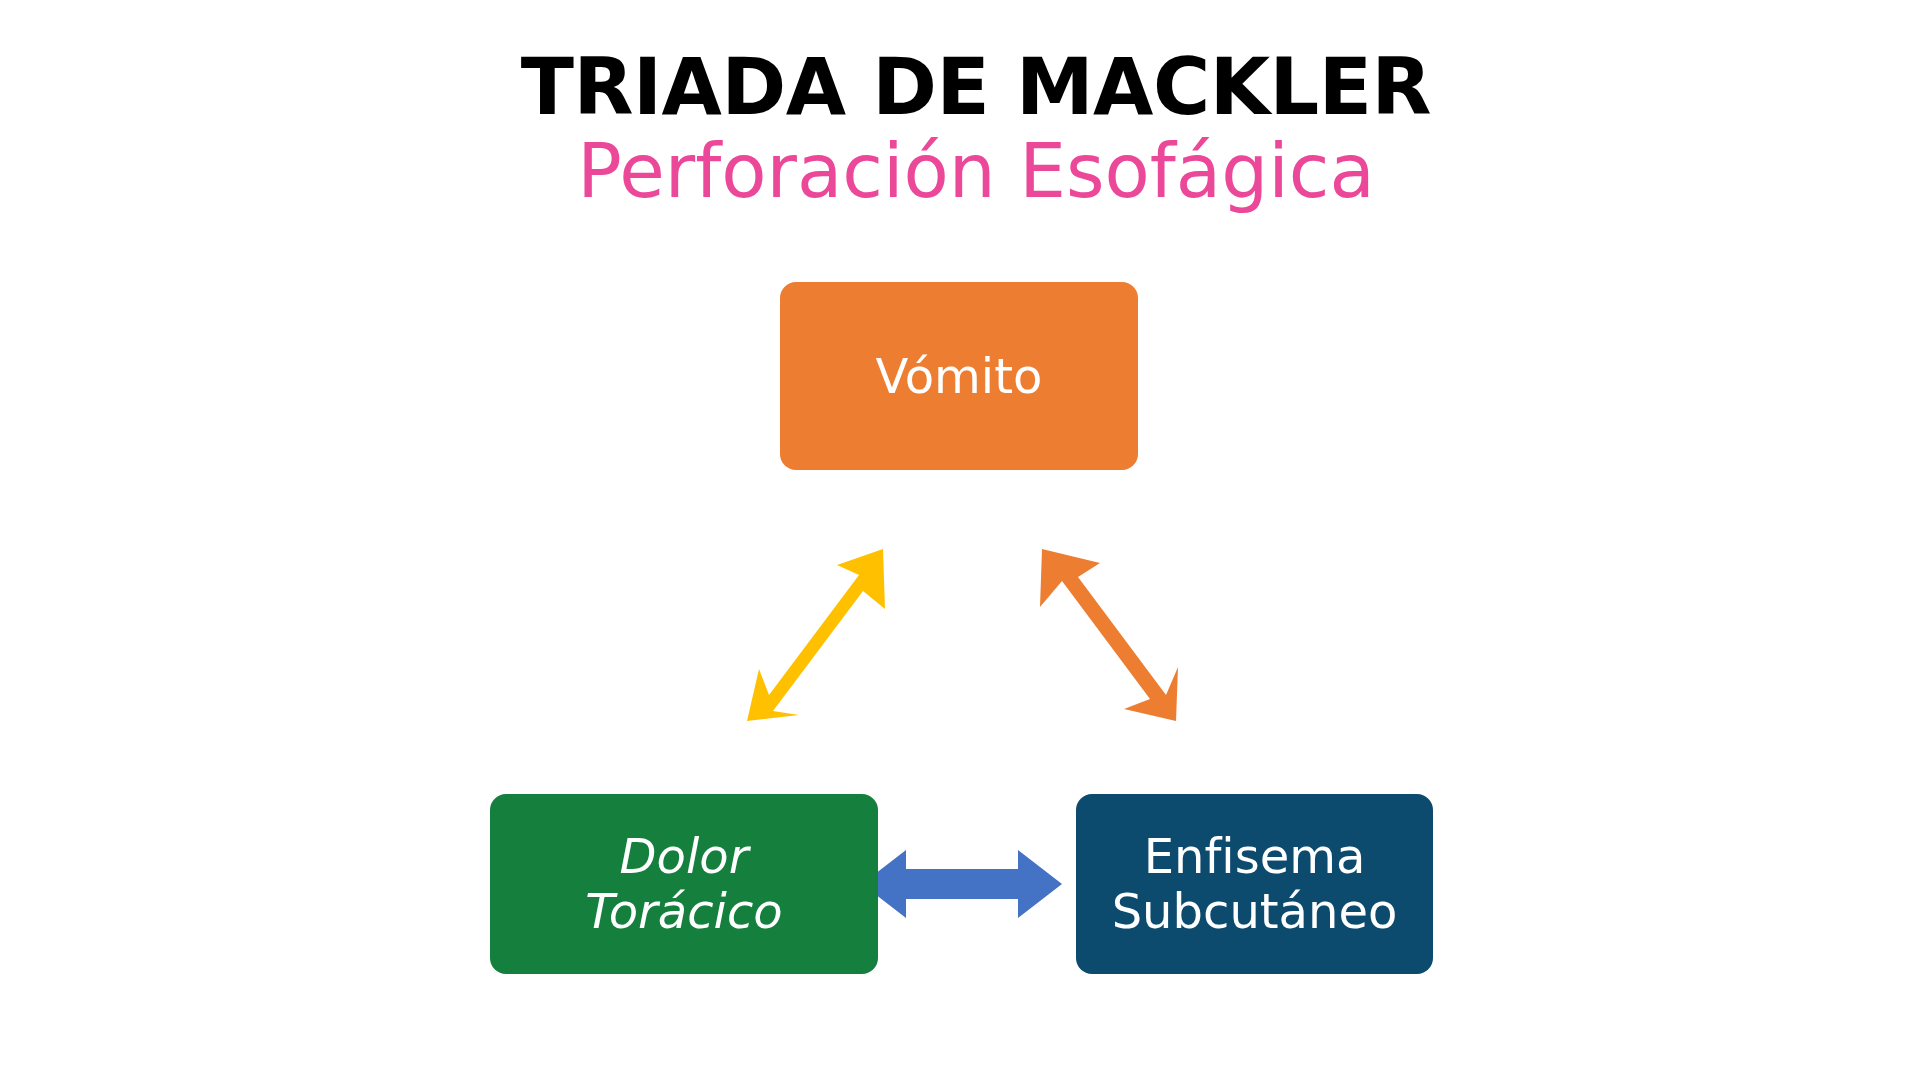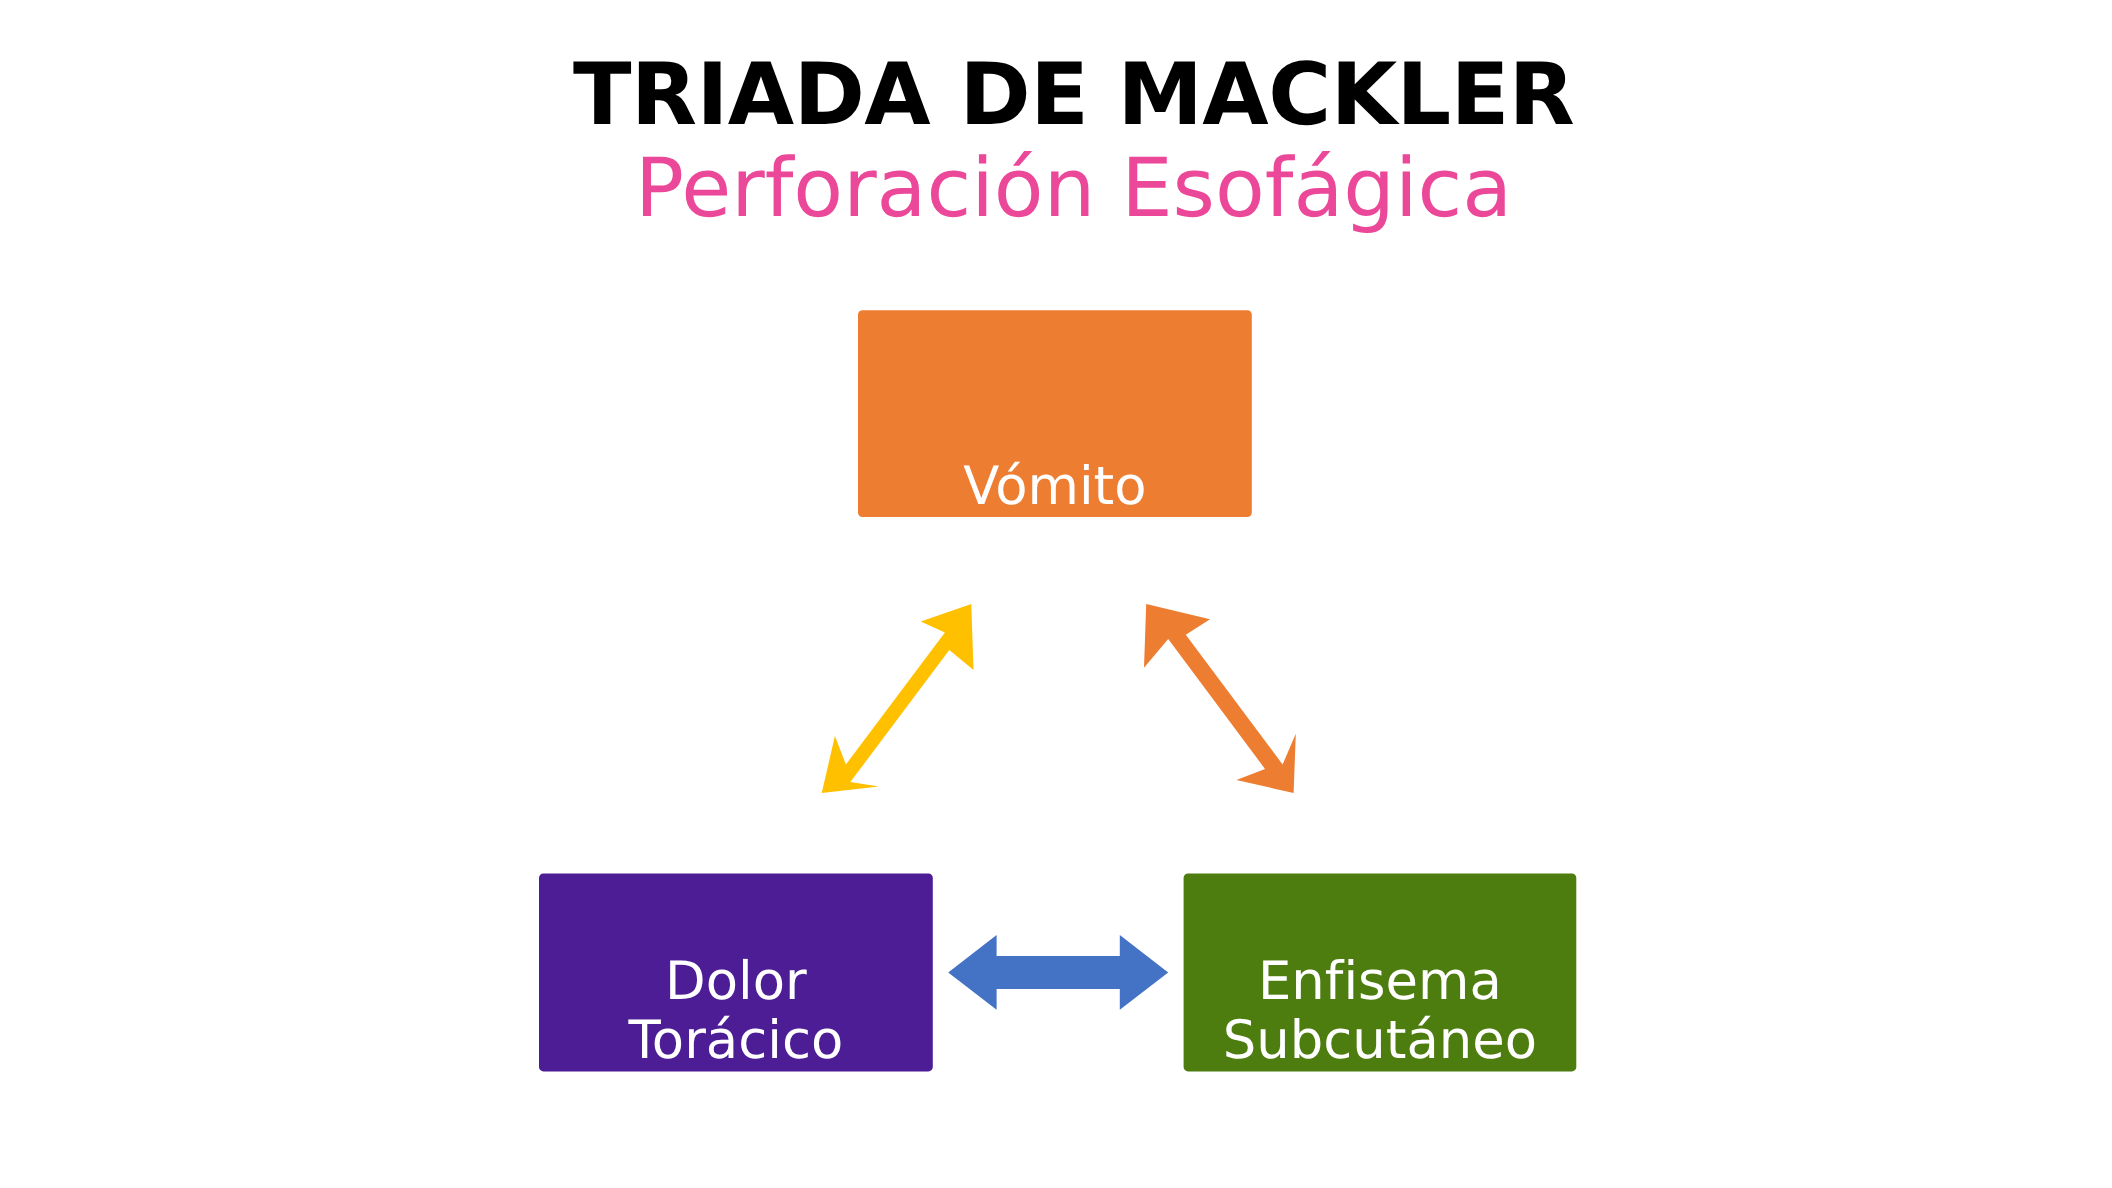--- a/index.html
+++ b/index.html
@@ -45,23 +45,23 @@
     font-weight: 400;
     line-height: 1.18;
     color: #ec4899;
     white-space: nowrap;
   }
 
   
   .node {
     position: absolute;
     display: flex;
-    align-items: flex-end;
+    align-items: center;
     justify-content: center;
-    border-radius: 4px;
+    border-radius: 16px;
     box-sizing: border-box;
     text-align: center;
   }
   .node-label {
     font-family: "DejaVu Sans", "Liberation Sans", sans-serif;
     font-size: 48px;
     font-weight: 400;
     line-height: 1.14;
     color: #ffffff;
     white-space: pre-line;
@@ -71,30 +71,31 @@
   #node-vomito {
     left: 780px;
     top: 282px;
     width: 358px;
     height: 188px;
     background: #ED7D31;
   }
   #node-dolor {
     left: 490px;
     top: 794px;
-    width: 358px;
+    width: 388px;
     height: 180px;
-    background: #4c1d95;
+    background: #15803d;
+    font-style: italic;
   }
   #node-enfisema {
     left: 1076px;
     top: 794px;
     width: 357px;
     height: 180px;
-    background: #4d7c0f;
+    background: #0c4a6e;
   }
 
   
   .arrow-svg {
     position: absolute;
     overflow: visible;
   }
   #arrow-vomito-dolor  { left: 735px;  top: 535px; width: 160px; height: 195px; }
   #arrow-vomito-enfisema { left: 1030px; top: 535px; width: 160px; height: 195px; }
   #arrow-dolor-enfisema  { left: 862px;  top: 845px; width: 200px; height: 78px; }

